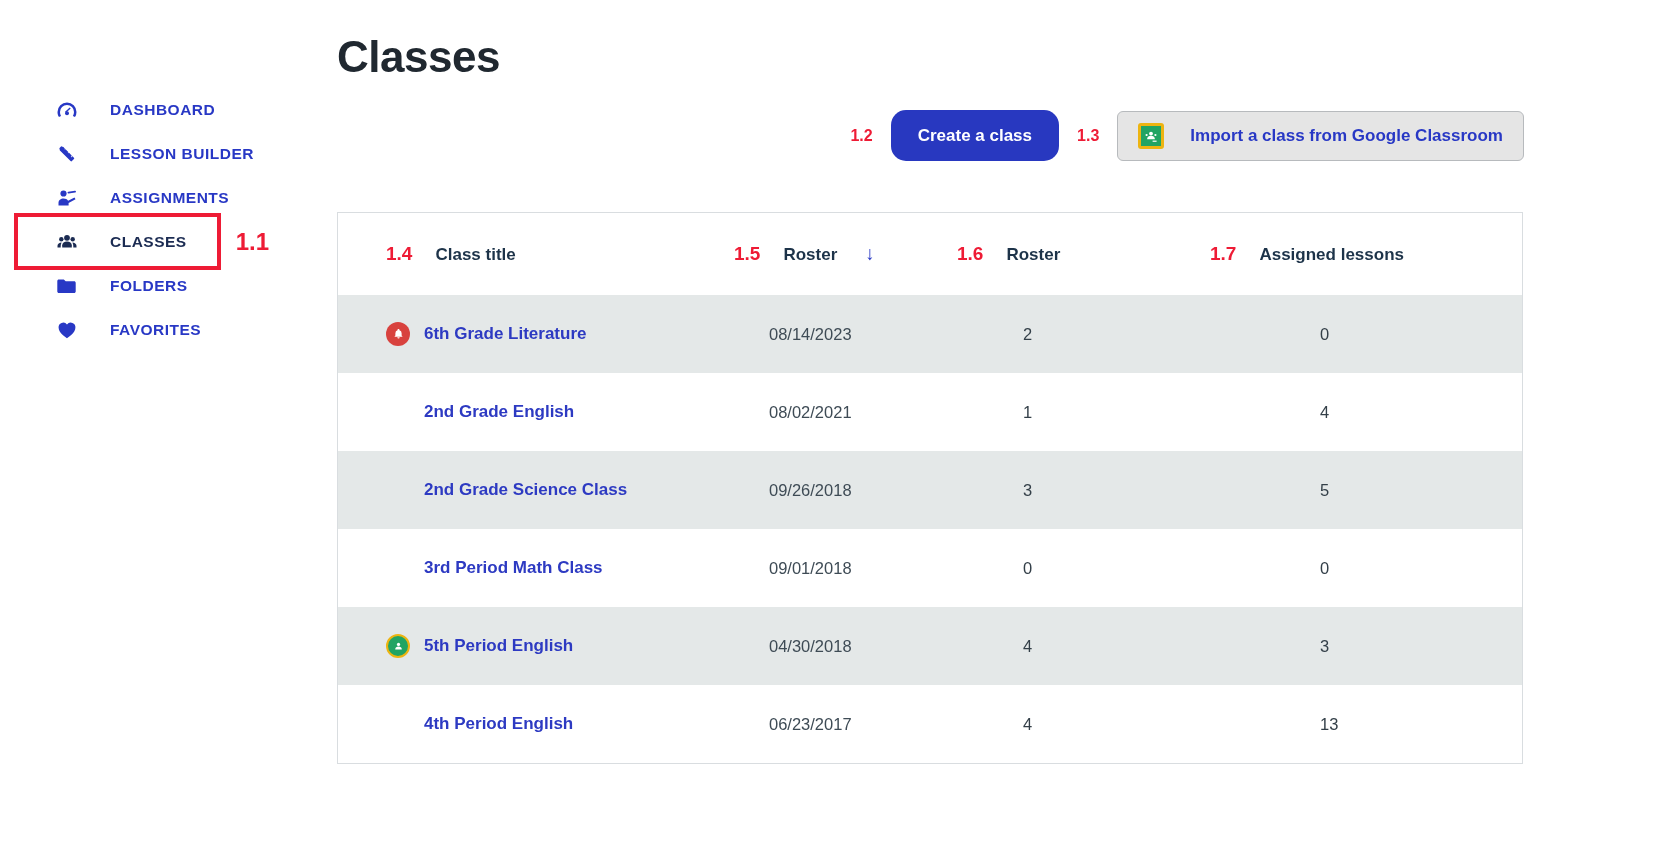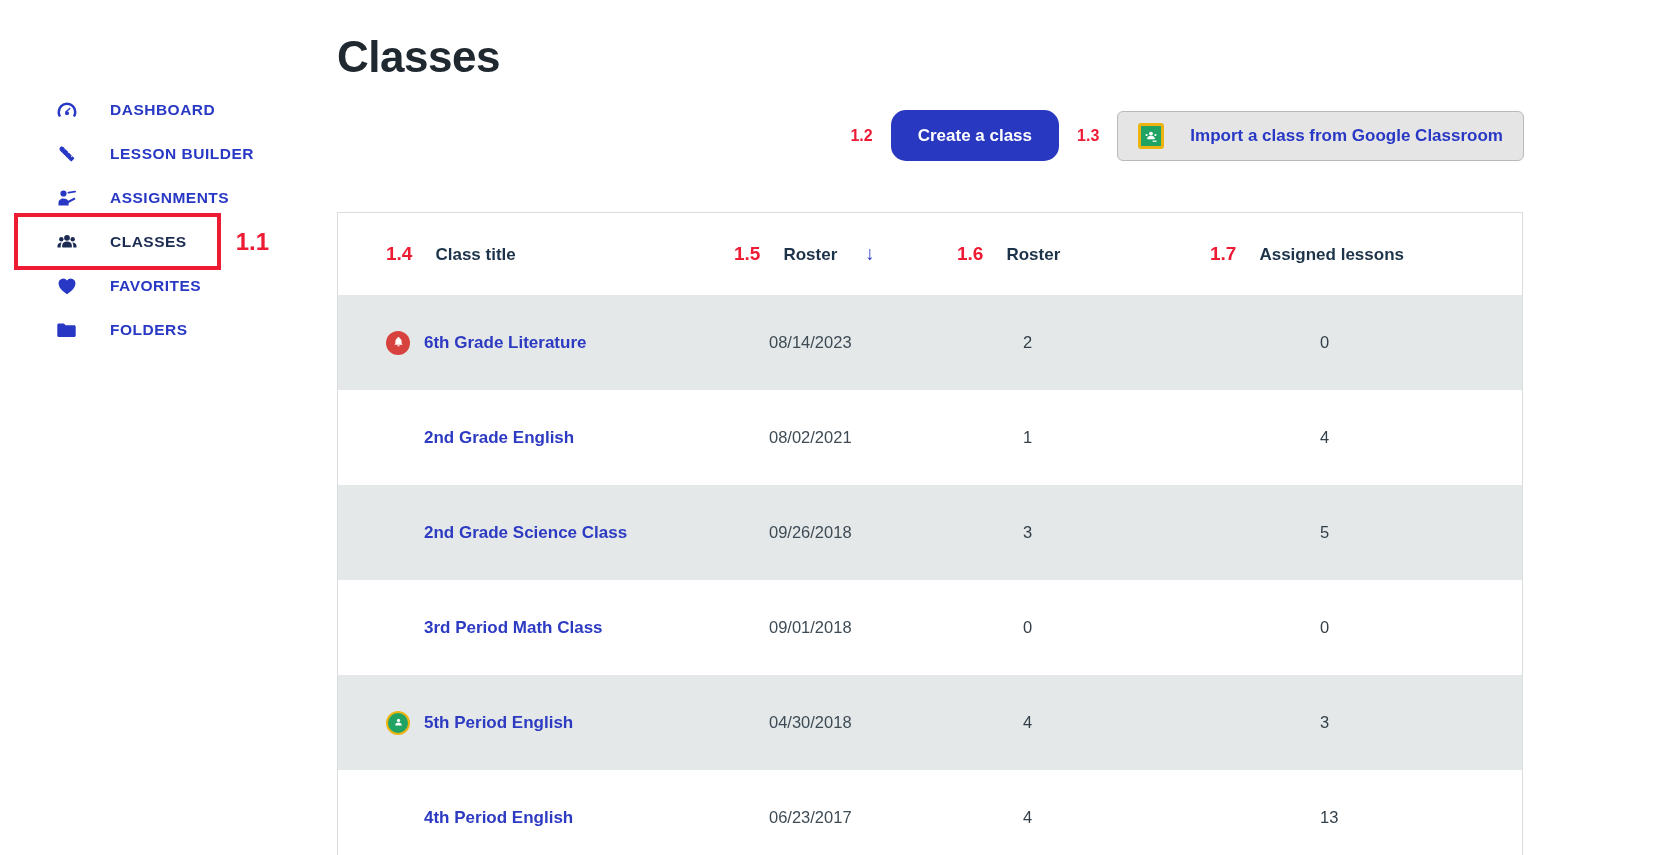--- a/index.html
+++ b/index.html
@@ -43,21 +43,21 @@
   
   .classes-table { position:absolute; left:337px; top:212px; width:1186px;
                    border:1px solid #d9dde0; background:#fff; }
   .thead, .trow { display:grid; grid-template-columns:86px 310px 223px 253px 1fr; align-items:center; }
   .thead { height:82px; font-size:17px; font-weight:700; color:#1d3349; }
   .th { display:flex; align-items:flex-end; gap:23px; cursor:pointer; }
   .th-title { grid-column:1 / 3; padding-left:48px; }
   .th .ann { font-size:19px; }
   .sort-arrow { color:#2838c5; font-size:19px; font-weight:700; margin-left:5px; }
 
-  .trow { height:95px; }
+  .trow { height:78px; }
   .trow.gray { background:#e4e8e8; }
   .cell-icon { display:flex; justify-content:flex-end; padding-right:14px; }
   .row-badge { width:24px; height:24px; border-radius:50%;
                display:flex; align-items:center; justify-content:center; }
   .bell-badge { background:#d8423e; }
   .bell-badge svg { width:15px; height:15px; fill:#fff; }
   .gc-badge { width:24px; height:24px; background:#21a463; border:2.5px solid #edb411; }
   .gc-badge svg { width:13px; height:13px; fill:#fff; }
   .cell-title { color:#2d3ac2; font-weight:700; font-size:17px; cursor:pointer; }
   .cell-created { padding-left:35px; color:#3e4b55; font-size:16.5px; }
@@ -120,33 +120,33 @@
           <path d="M6.6 12.4c-2.2.1-4.1 1.5-4.1 3.4v1.7h3.2v-1.2c0-1.5.3-2.8.9-3.9zM17.4 12.4c2.2.1 4.1 1.5 4.1 3.4v1.7h-3.2v-1.2c0-1.5-.3-2.8-.9-3.9z"></path>
         </svg>
     </span>
     <span>CLASSES</span>
     <span class="ann">1.1</span>
   </div>
 
   <div class="side-item">
     <span class="icn">
       <svg viewBox="0 0 24 24">
+          <path d="M3.8 5.5h5l1.9 1.8h8.5c.8 0 1.5.7 1.5 1.5v8.7c0 .8-.7 1.5-1.5 1.5H3.8c-.8 0-1.5-.7-1.5-1.5V7c0-.8.7-1.5 1.5-1.5z"></path>
+        </svg>
+    </span>
+    <span>FOLDERS</span>
+  </div>
+
+  <div class="side-item">
+    <span class="icn">
+      <svg viewBox="0 0 24 24">
           <path d="M12 20.2S3.6 15 3.6 9.7A4.7 4.7 0 0112 6.4a4.7 4.7 0 018.4 3.3c0 5.3-8.4 10.5-8.4 10.5z"></path>
         </svg>
     </span>
     <span>FAVORITES</span>
-  </div>
-
-  <div class="side-item">
-    <span class="icn">
-      <svg viewBox="0 0 24 24">
-          <path d="M3.8 5.5h5l1.9 1.8h8.5c.8 0 1.5.7 1.5 1.5v8.7c0 .8-.7 1.5-1.5 1.5H3.8c-.8 0-1.5-.7-1.5-1.5V7c0-.8.7-1.5 1.5-1.5z"></path>
-        </svg>
-    </span>
-    <span>FOLDERS</span>
   </div>
 </nav>
 
 <h1 class="page-title">Classes</h1>
 
 <div class="actions">
   <span class="ann ann-action">1.2</span>
   <button class="btn-create">Create a class</button>
   <span class="ann ann-action">1.3</span>
   <button class="btn-import">

